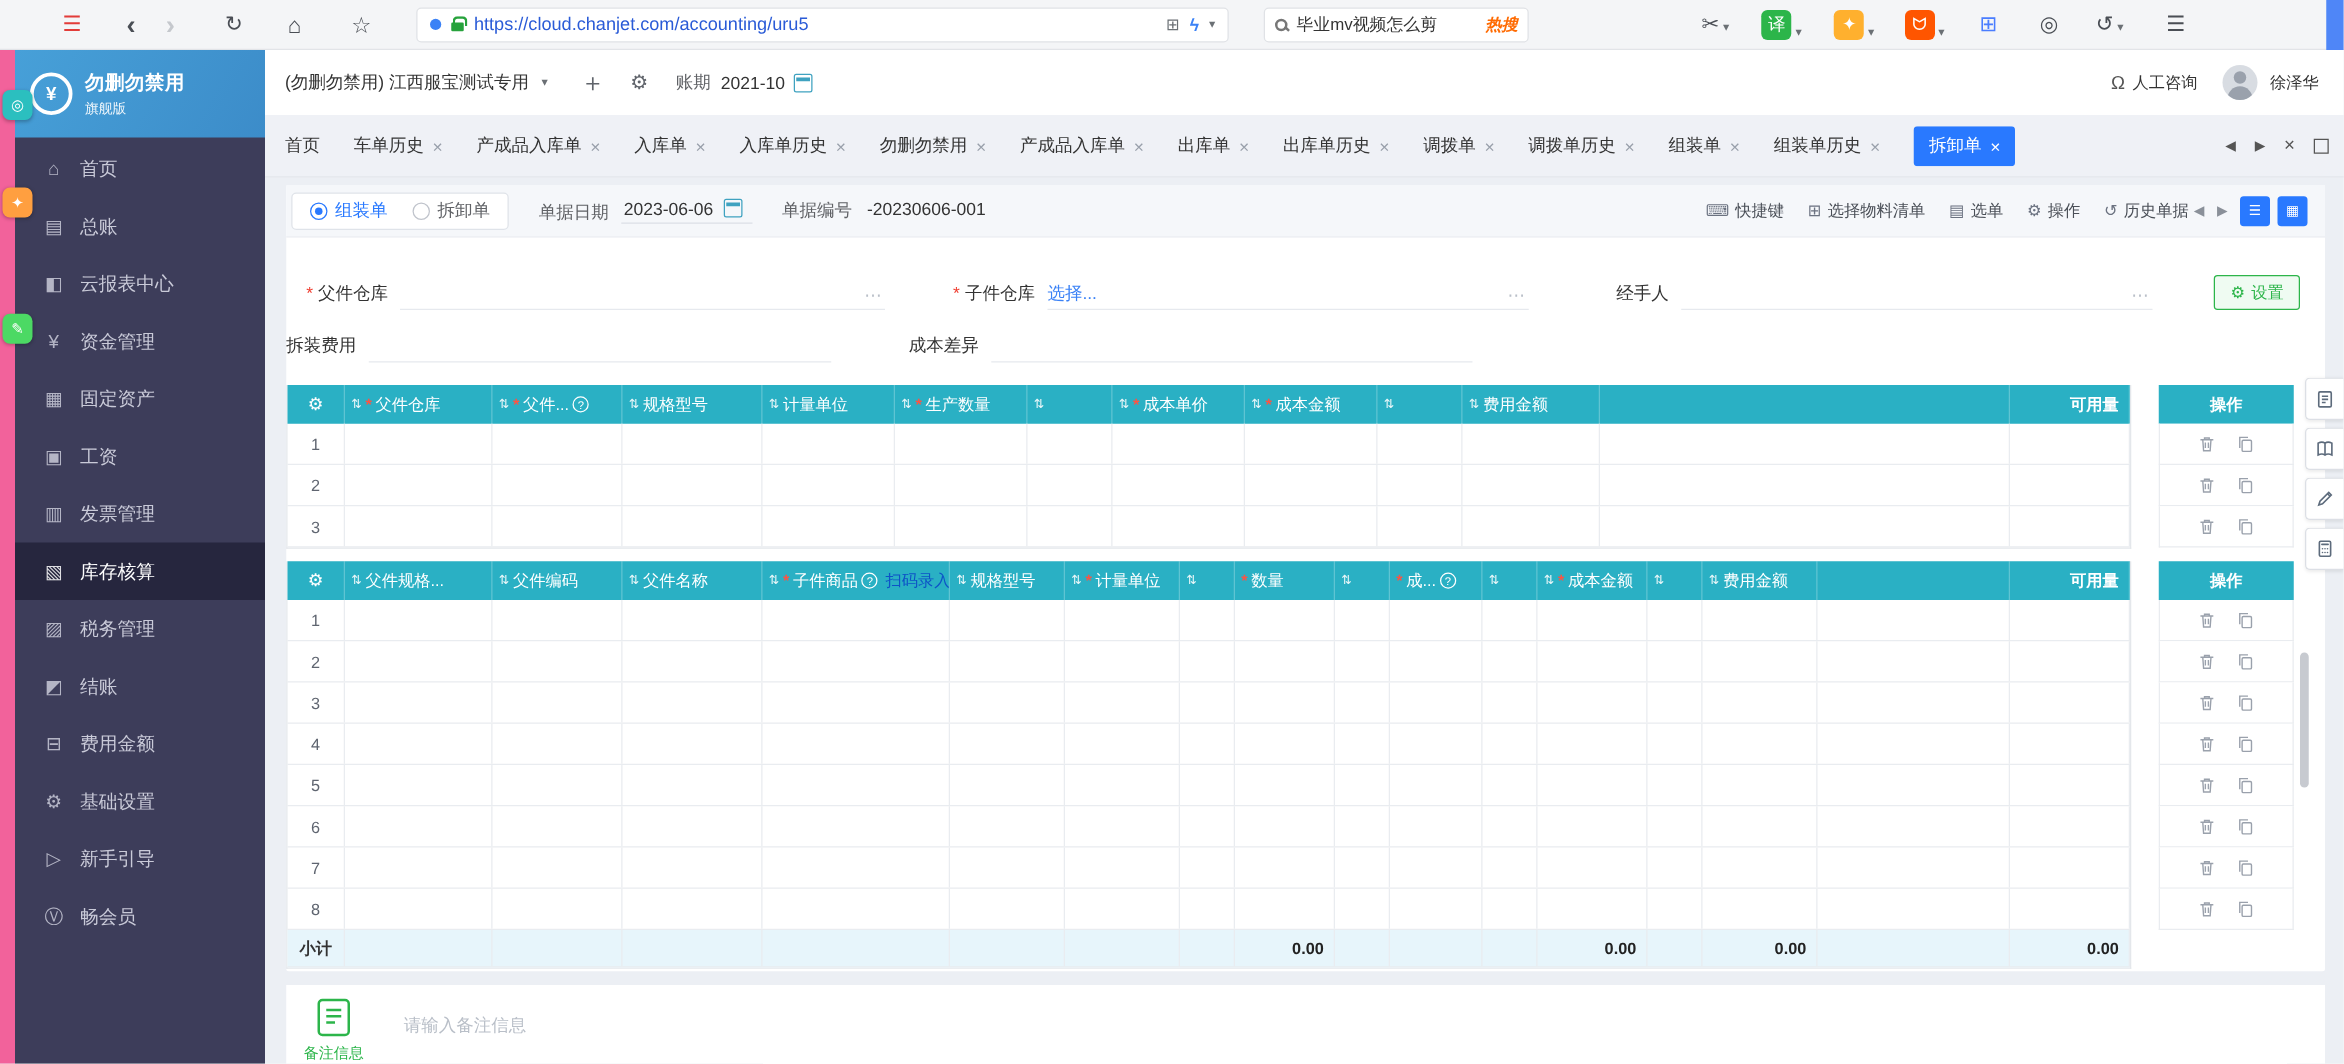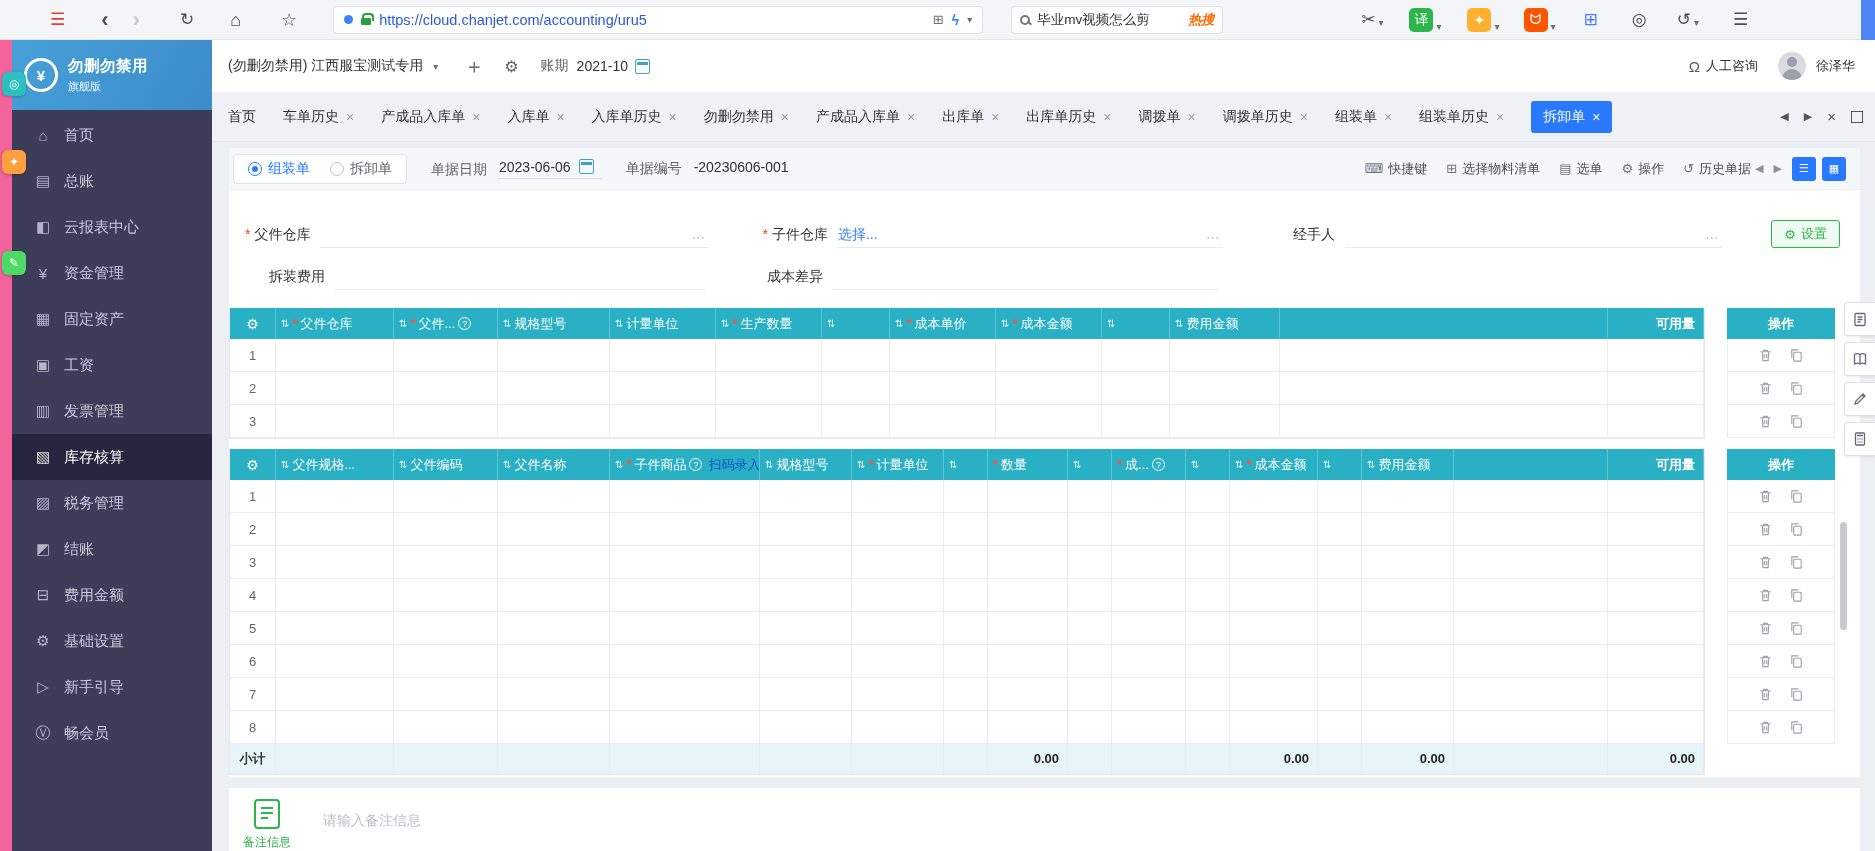--- a/index.html
+++ b/index.html
@@ -448,21 +448,21 @@
             <span class="f-label" style="margin-left:70px">经手人</span>
             <span class="f-input" style="width:377px">
                 <span class="dots">⋯</span>
               </span>
             <span class="settings-btn">
                 <span>⚙</span>
                 <span>设置</span>
               </span>
           </div>
           <div class="form-row">
-            <span class="f-label" style="margin-left:40px">拆装费用</span>
+            <span class="f-label" style="">拆装费用</span>
             <span class="f-input" style="width:370px"></span>
             <span class="f-label" style="margin-left:62px">成本差异</span>
             <span class="f-input" style="width:385px"></span>
           </div>
         </div>
 
         <div class="table-zone">
           <div class="grid" id="parent-table">
               <div class="thead">
                 <div class="th" style="flex: 0 0 46px; width: 46px;">

